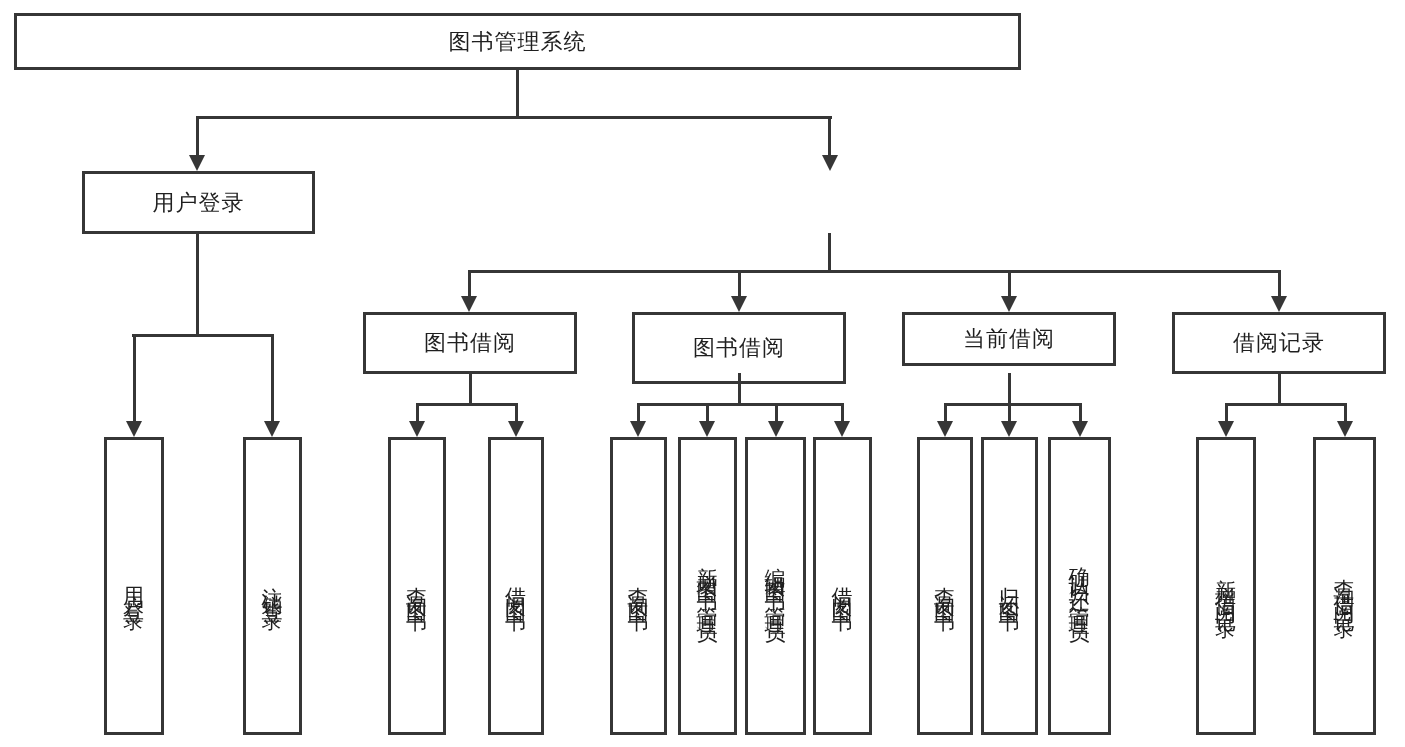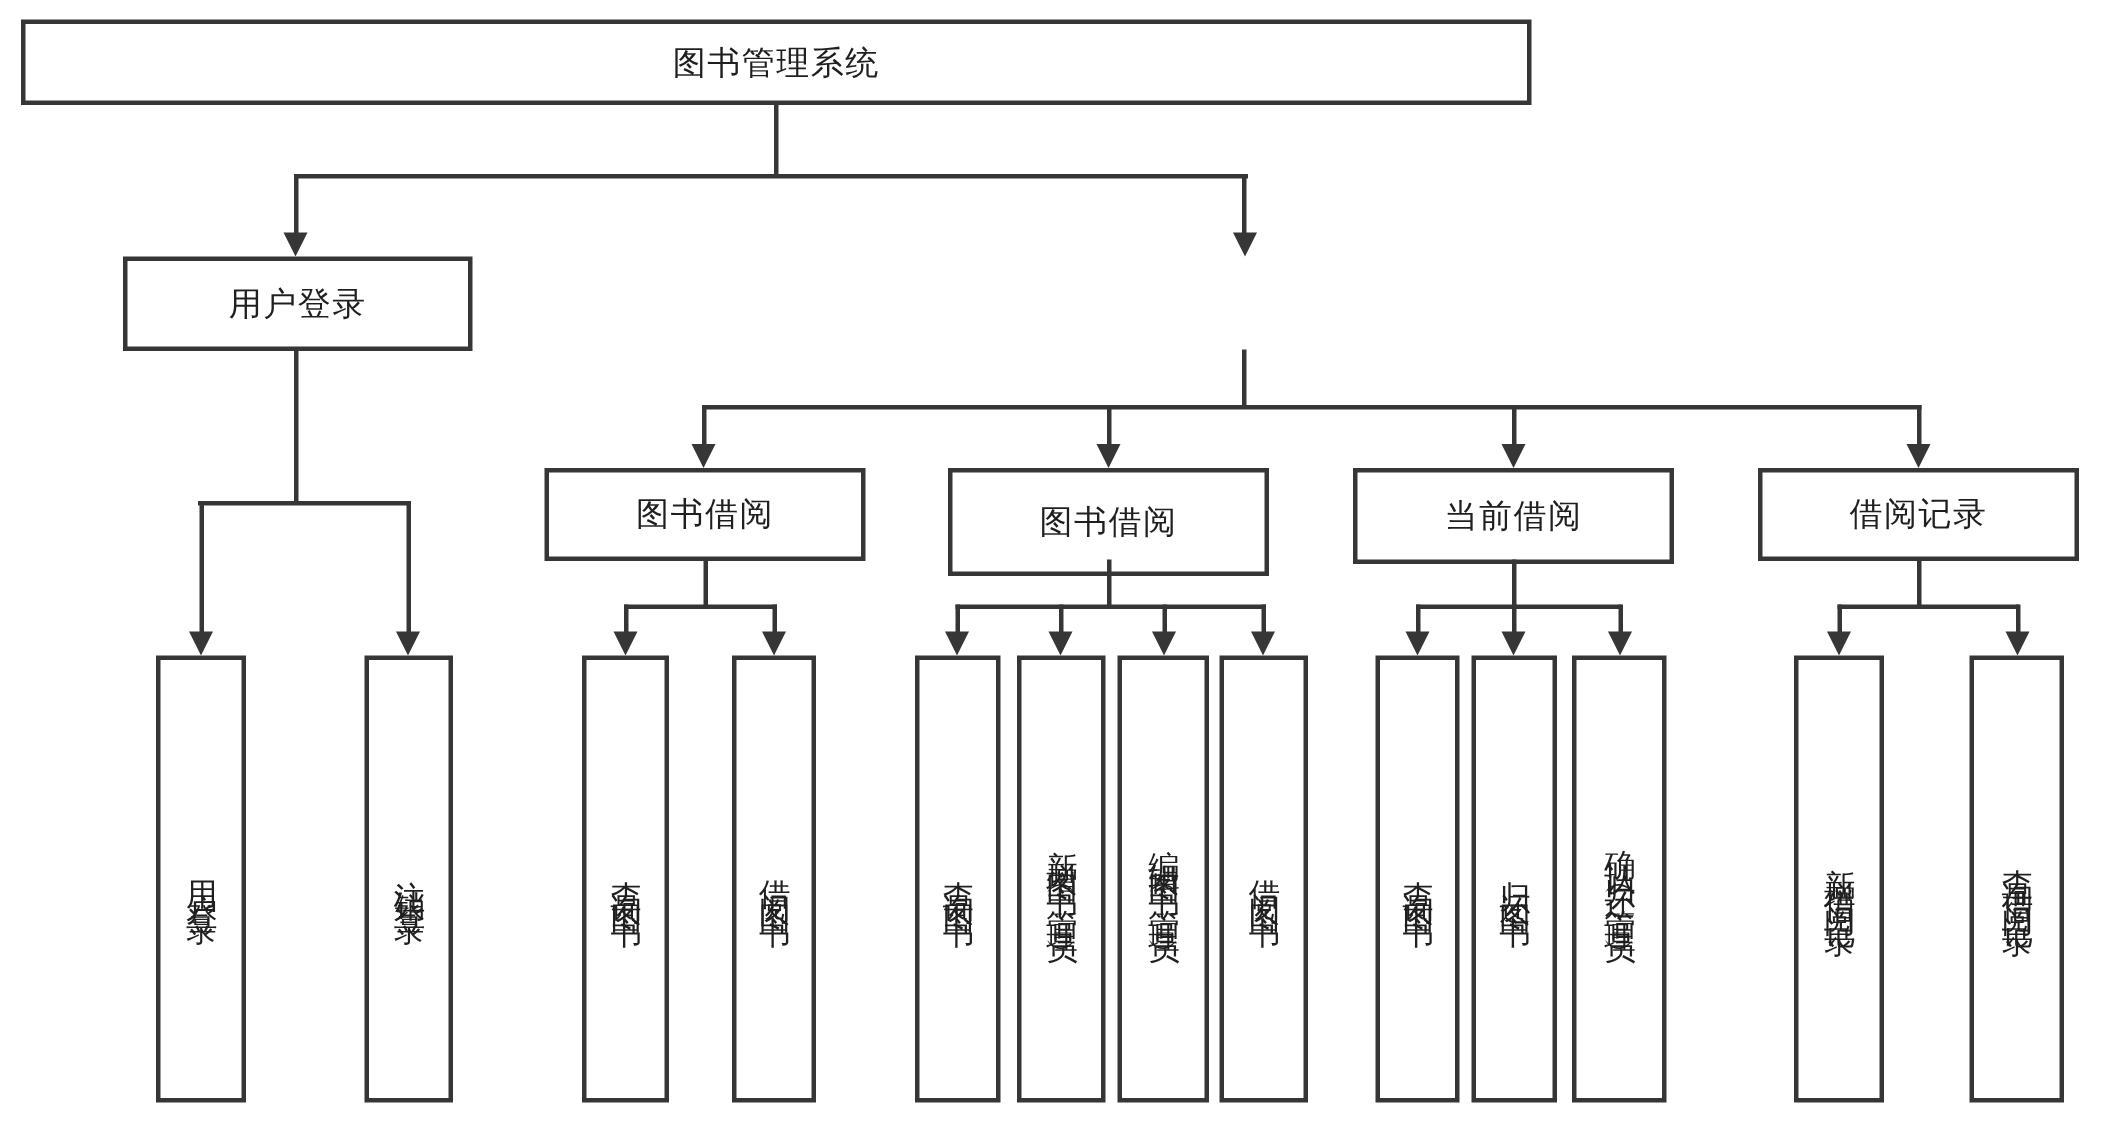--- a/index.html
+++ b/index.html
@@ -94,21 +94,21 @@
   <div class="arr" style="left:461px;top:296px"></div>
   <div class="ln" style="left:738px;top:270px;width:3px;height:27px"></div>
   <div class="arr" style="left:731px;top:296px"></div>
   <div class="ln" style="left:1008px;top:270px;width:3px;height:27px"></div>
   <div class="arr" style="left:1001px;top:296px"></div>
   <div class="ln" style="left:1278px;top:270px;width:3px;height:27px"></div>
   <div class="arr" style="left:1271px;top:296px"></div>
 
   <div class="hbox" style="left:363px;top:312px;width:214px;height:62px">图书借阅</div>
   <div class="hbox" style="left:632px;top:312px;width:214px;height:72px">图书借阅</div>
-  <div class="hbox" style="left:902px;top:312px;width:214px;height:64px">当前借阅</div>
+  <div class="hbox" style="left:902px;top:312px;width:214px;height:54px">当前借阅</div>
   <div class="hbox" style="left:1172px;top:312px;width:214px;height:62px">借阅记录</div>
 
   <div class="ln" style="left:469px;top:373px;width:3px;height:31px"></div>
   <div class="ln" style="left:738px;top:373px;width:3px;height:31px"></div>
   <div class="ln" style="left:1008px;top:373px;width:3px;height:31px"></div>
   <div class="ln" style="left:1278px;top:373px;width:3px;height:31px"></div>
 
   <div class="ln" style="left:416px;top:403px;width:102px;height:3px"></div>
   <div class="ln" style="left:637px;top:403px;width:207px;height:3px"></div>
   <div class="ln" style="left:944px;top:403px;width:137px;height:3px"></div>

